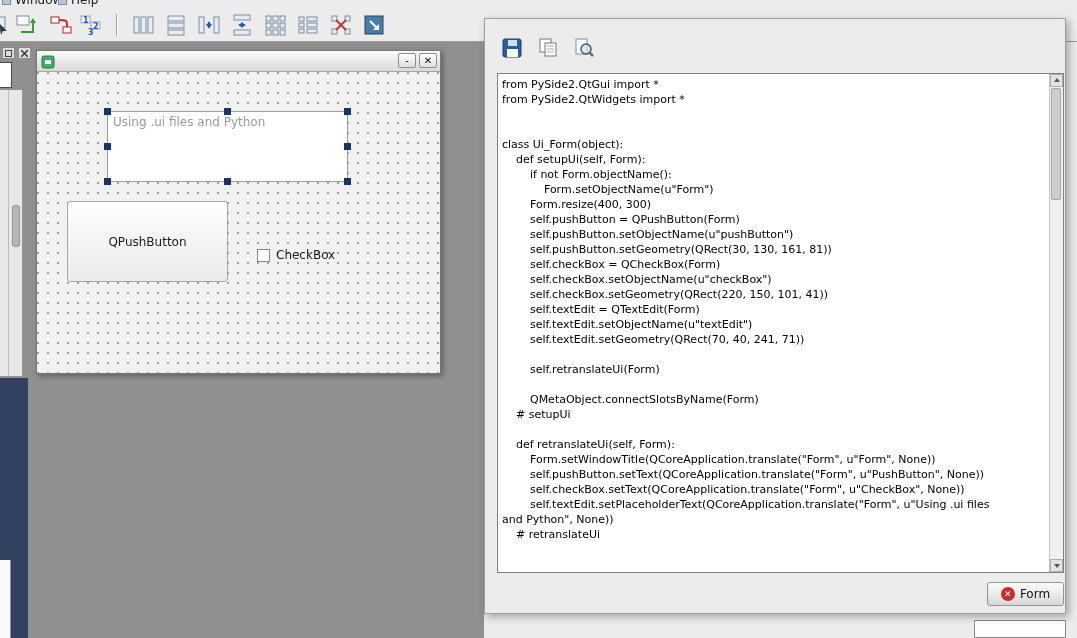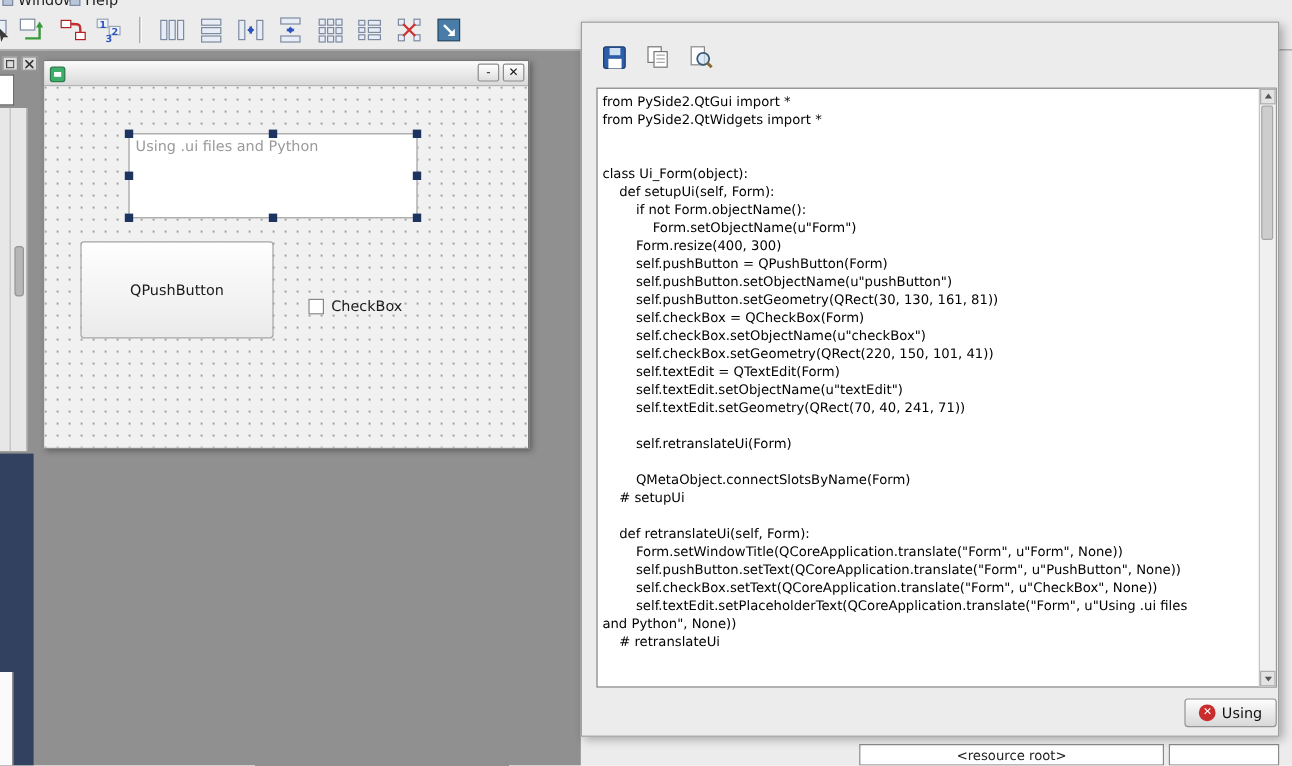--- a/index.html
+++ b/index.html
@@ -360,20 +360,19 @@
           </div>
         <div class="vs-thumb"></div>
         <div class="vs-btn" style="bottom:0">
             <div class="tri-down"></div>
           </div>
       </div>
     </div>
 
     <div class="cd-close">
       <span class="close-x">✕</span>
-      <span>Using</span>
-    </div>
-  </div>
-
-  <div class="res-a">&lt;resource root&gt;</div>
+      <span>Form</span>
+    </div>
+  </div>
+
   <div class="res-b"></div>
 
 </div>
 
 </body></html>

